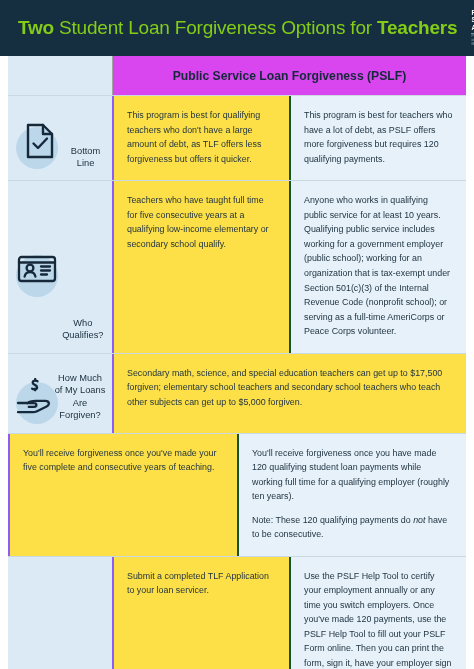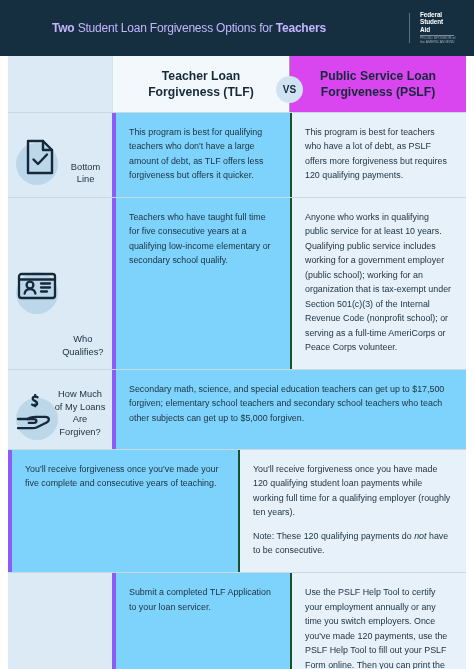--- a/index.html
+++ b/index.html
@@ -24,27 +24,26 @@
   
   .header {
     background: #152F41;
     height: 56px;
     display: flex;
     align-items: center;
     padding: 0 14px 0 18px;
     box-sizing: border-box;
   }
   .header-title {
-    color: #c4b5fd;
-    font-size: 12px;
+    color: #84cc16;
+    font-size: 19px;
     letter-spacing: -0.2px;
     white-space: nowrap;
     font-weight: 300;
     flex: 1;
-    margin-left: 34px;
   }
   .header-title .strong {
     font-weight: 700;
   }
   .header-rule {
     width: 1px;
     height: 30px;
     background: #5a7183;
     margin: 0 10px 0 4px;
   }
@@ -129,22 +128,22 @@
   .cell-col {
     flex: 1 1 0;
     box-sizing: border-box;
     padding: 12px 13px 14px 13px;
     font-size: 8.9px;
     line-height: 1.63;
     color: #1d3murky;
     color: #1d303f;
   }
   .cell-tlf {
-    background: #7dd3fc;
-    border-left: 4px solid #8b5cf6;
+    background: #fde047;
+    border-left: 2px solid #8b5cf6;
   }
   .cell-pslf {
     background: #e6f1f9;
     border-left: 2px solid #14532d;
   }
   .cell-col p {
     margin: 0;
   }
   .cell-col p + p {
     margin-top: 9px;
@@ -217,24 +216,20 @@
       <div>Aid</div>
       <div class="logo-rule"></div>
       <div class="logo-sub">PROUD SPONSOR of the AMERICAN MIND</div>
     </div>
   </div>
 
   <div class="table">
 
     <div class="head-row">
       <div class="head-icon"></div>
-      <div class="head-col head-tlf">
-        <span>Teacher Loan Forgiveness (TLF)</span>
-        <div class="vs-badge">VS</div>
-      </div>
       <div class="head-col head-pslf">
         <span>Public Service Loan Forgiveness (PSLF)</span>
       </div>
     </div>
 
     <div class="row">
       <div class="cell-icon">
         <div class="icon-wrap">
           <div class="icon-blob"></div>
           <svg class="icon-art" width="30" height="36" viewBox="0 0 30 36" fill="none" stroke="#16293a" stroke-width="2.4" stroke-linecap="round" stroke-linejoin="round">

